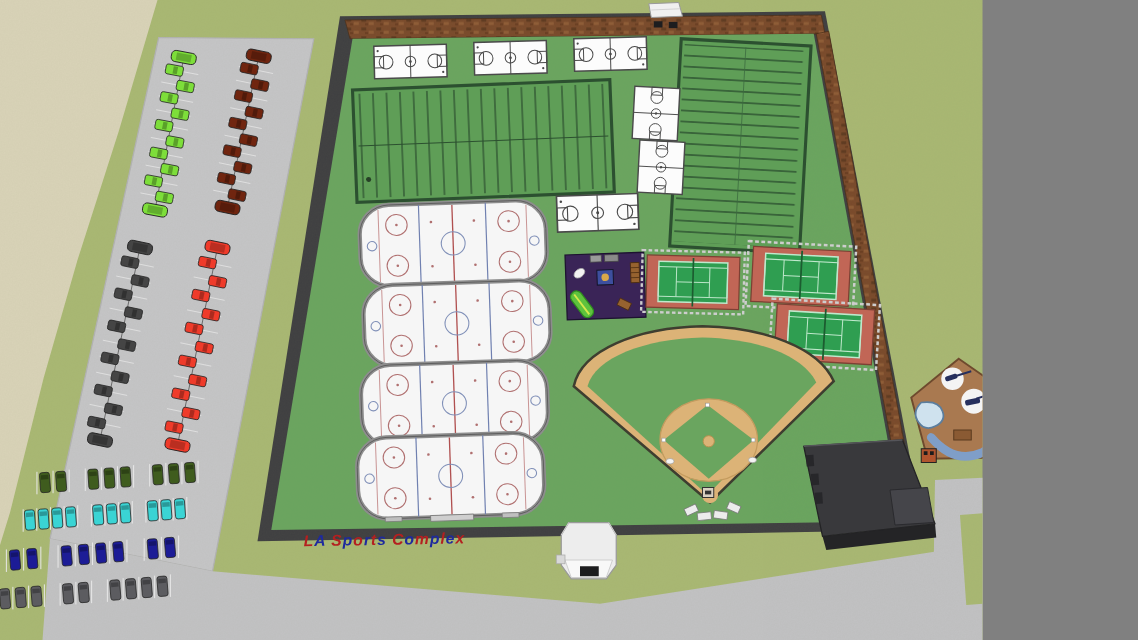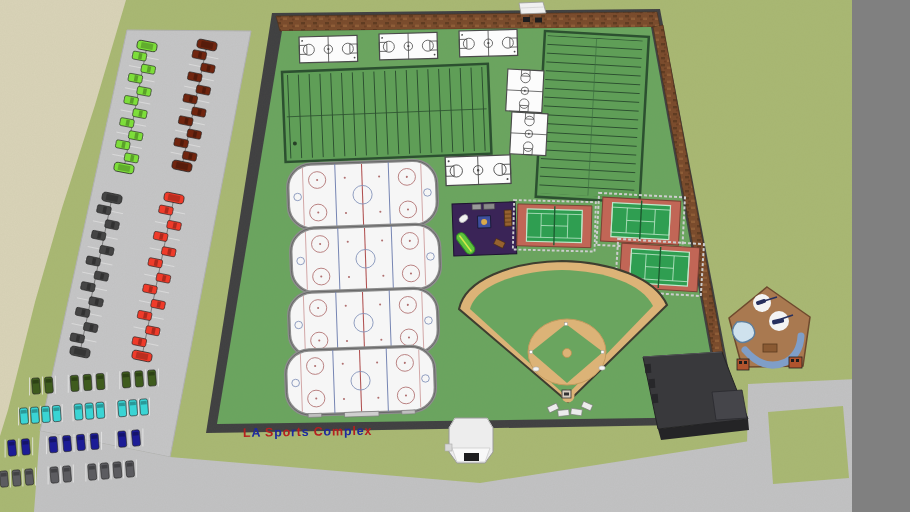--- a/index.html
+++ b/index.html
@@ -1,17 +1,17 @@
 <!DOCTYPE html>
 <html><head>
 <meta charset="utf-8">
 <style>
   html,body{margin:0;padding:0;background:#808080;}
-  #stage{position:relative;width:852px;height:512px;overflow:hidden;
-         font-family:"Liberation Sans",sans-serif;}
+  #stage{position:relative;width:786px;height:512px;overflow:hidden;
+         font-family:"Liberation Sans",sans-serif;font-style:italic;}
   svg{display:block;}
   text{font-family:"Liberation Sans",sans-serif;font-weight:bold;}
 </style>
 </head>
 <body>
 
 <div id="stage">
 <svg width="910" height="512" viewBox="0 0 910 512">
   <defs>
     <filter id="grain" x="0" y="0" width="100%" height="100%">

